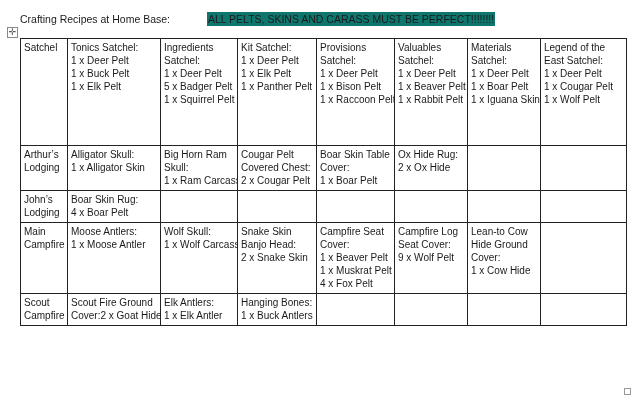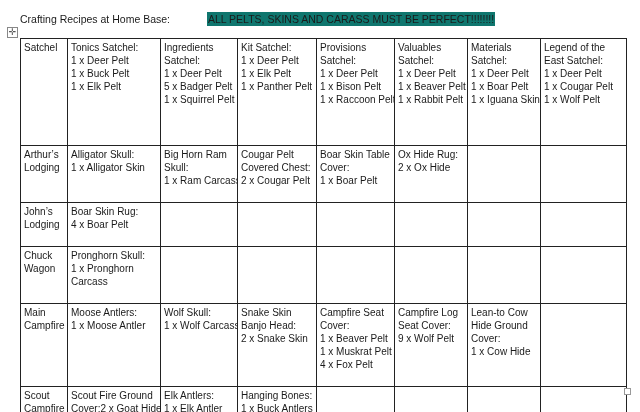--- a/index.html
+++ b/index.html
@@ -5,21 +5,21 @@
   html, body { margin:0; padding:0; background:#ffffff; }
   body { width:640px; height:412px; position:relative; overflow:hidden;
          font-family:"Liberation Sans", "DejaVu Sans", sans-serif; color:#1a1a1a; }
   .title-line { position:absolute; top:13px; left:20px; font-size:10.5px; white-space:nowrap; }
   .title-line .lbl { margin-right:34px; }
   .title-line .hl { background:#0f766e; padding:1px 1px; }
   .move-handle { position:absolute; left:7px; top:27px; width:9px; height:9px; border:1px solid #888;
                  font-size:9px; line-height:9px; text-align:center; color:#555; background:#fff; }
   table.recipes { position:absolute; left:20px; top:38px; border-collapse:collapse; table-layout:fixed;
                   width:606px; }
-  table.recipes td { border:1.5px solid #222; vertical-align:top; padding:2px 3px 15px 3px;
+  table.recipes td { border:1.5px solid #222; vertical-align:top; padding:2px 3px 3px 3px;
                      font-size:10px; line-height:13px; overflow:hidden; }
   .cell-line { display:block; white-space:nowrap; }
   .resize-handle { position:absolute; left:624px; top:388px; width:5px; height:5px; border:1px solid #999; background:#fff; }
 </style>
 </head>
 <body>
 
 <div class="title-line">
   <span class="lbl">Crafting Recipes at Home Base:</span>
   <span class="hl">ALL PELTS, SKINS AND CARASS MUST BE PERFECT!!!!!!!!</span>
@@ -131,37 +131,20 @@
           <span class="cell-line">Boar Skin Rug:</span>
           <span class="cell-line">4 x Boar Pelt</span>
         </td>
         <td></td>
         <td></td>
         <td></td>
         <td></td>
         <td></td>
         <td></td>
       </tr>
-      <tr style="height: 40px;">
-        <td>
-          <span class="cell-line">Chuck</span>
-          <span class="cell-line">Wagon</span>
-        </td>
-        <td>
-          <span class="cell-line">Pronghorn Skull:</span>
-          <span class="cell-line">1 x Pronghorn</span>
-          <span class="cell-line">Carcass</span>
-        </td>
-        <td></td>
-        <td></td>
-        <td></td>
-        <td></td>
-        <td></td>
-        <td></td>
-      </tr>
       <tr style="height: 68px;">
         <td>
           <span class="cell-line">Main</span>
           <span class="cell-line">Campfire</span>
         </td>
         <td>
           <span class="cell-line">Moose Antlers:</span>
           <span class="cell-line">1 x Moose Antler</span>
         </td>
         <td>

